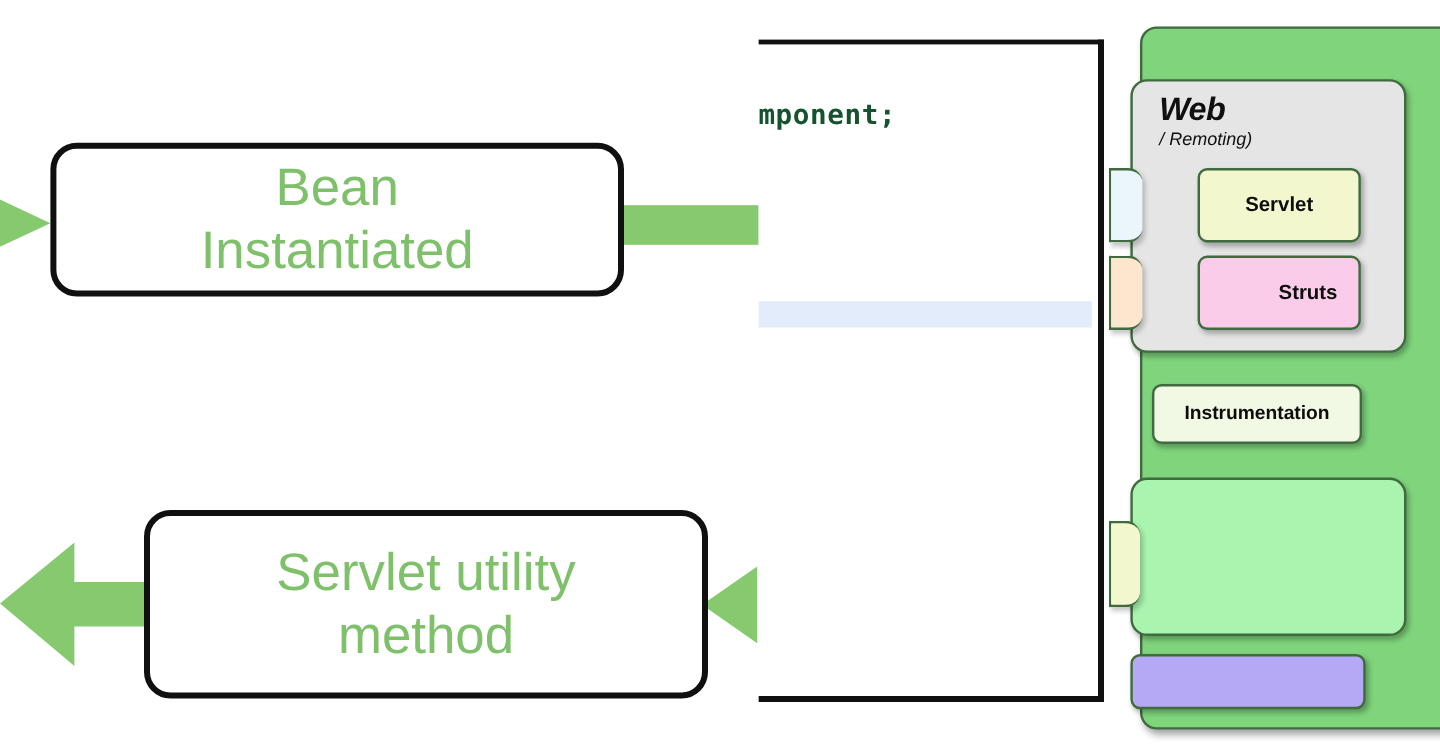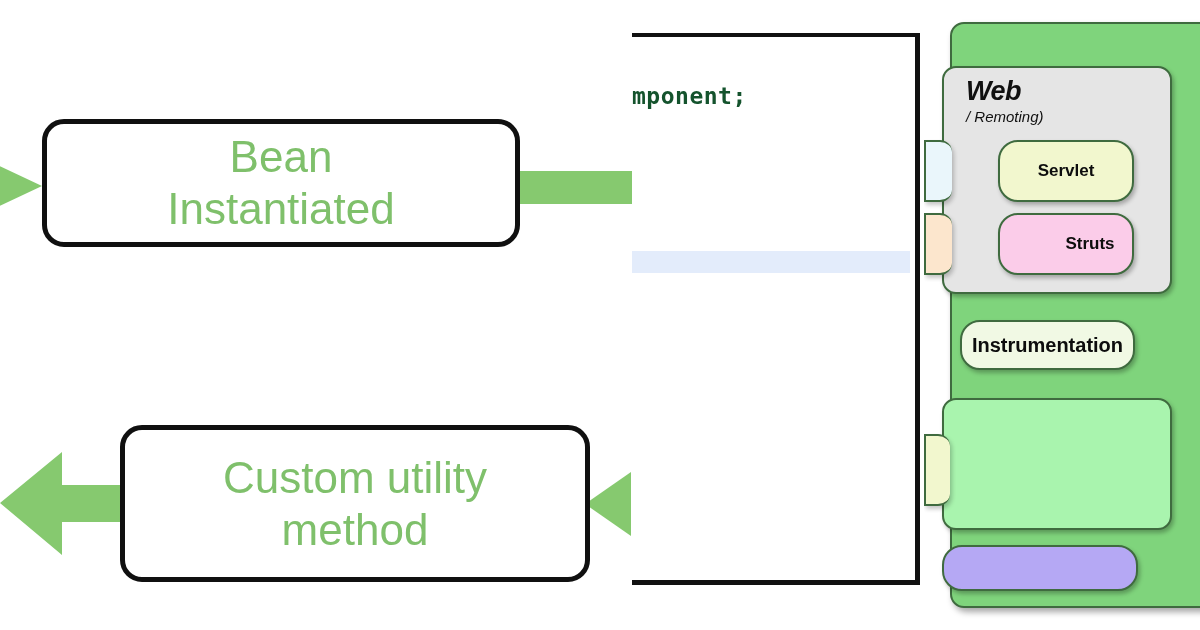--- a/index.html
+++ b/index.html
@@ -193,21 +193,21 @@
     left: -10px;
     top: 374px;
     width: 230px;
     height: 132px;
     background: #A9F4AE;
   }
 
   .spring-chip {
     position: absolute;
     border: 2px solid #3f6b3f;
-    border-radius: 20px;
+    border-radius: 8px;
     box-sizing: border-box;
     display: flex;
     align-items: center;
     justify-content: center;
     text-align: center;
     color: #0d0d0d;
     font-size: 17px;
     font-weight: 700;
     line-height: 1.12;
     white-space: pre-line;
@@ -228,21 +228,21 @@
     height: 62px;
     background: #FBCCE9;
     padding-left: 48px;
   }
   #chip-instrumentation {
     left: 8px;
     top: 296px;
     width: 175px;
     height: 50px;
     background: #F1F9E4;
-    font-size: 20px;
+    font-size: 16px;
   }
   #chip-expression {
     left: 22px;
     top: 410px;
     width: 140px;
     height: 72px;
     background: #FCE6CD;
   }
   #chip-purple {
     left: -10px;
@@ -285,21 +285,21 @@
 
     <svg id="arrow-out-custom" class="arrow-shape" viewBox="0 0 126 103" width="126" height="103">
       <polygon points="0,51 62,0 62,33 126,33 126,70 62,70 62,103" fill="#86C96F"></polygon>
     </svg>
 
     <svg id="arrow-in-custom" class="arrow-shape" viewBox="0 0 48 68" width="48" height="68">
       <polygon points="0,34 46,2 46,66" fill="#86C96F"></polygon>
     </svg>
 
     <div class="flow-box" id="box-custom">
-      <div class="flow-label">Custom utility
+      <div class="flow-label">Servlet utility
 method</div>
     </div>
   </div>
 
   <div id="code-panel">
     <div id="code-frame">
       <div id="code-line-1">mponent;</div>
       <div id="code-highlight"></div>
     </div>
   </div>

